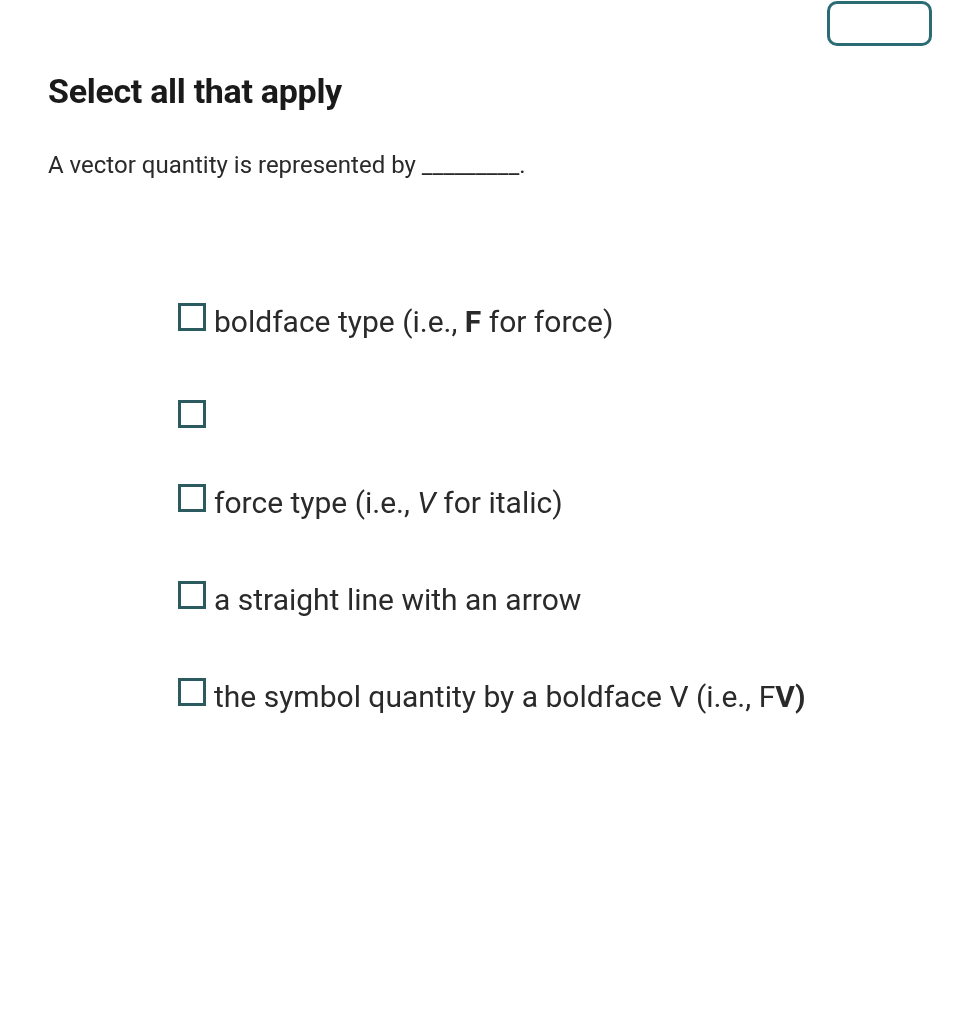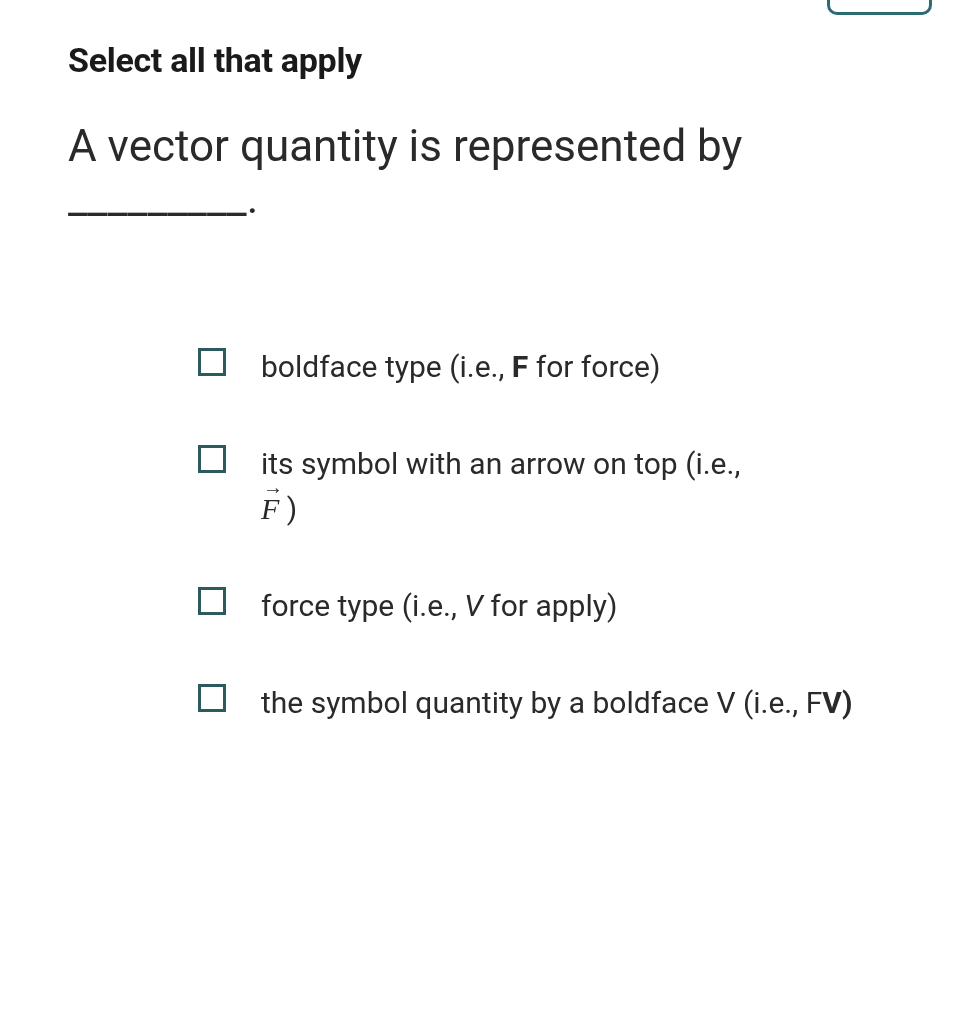--- a/index.html
+++ b/index.html
@@ -6,53 +6,54 @@
   html, body {
     margin: 0;
     padding: 0;
     width: 972px;
     height: 1030px;
     font-family: -apple-system, BlinkMacSystemFont, "Segoe UI", Roboto, Helvetica, Arial, sans-serif;
     background: #fff;
     color: #1a1a1a;
   }
   .page {
-    padding: 40px 40px 40px 68px;
+    padding: 40px 40px 40px 48px;
     position: relative;
+    margin-top: 31px;
   }
   .corner-box {
     position: absolute;
     top: -30px;
     right: 40px;
     width: 105px;
     height: 45px;
     border: 3px solid #2b6b73;
     border-radius: 10px;
     background: #fff;
   }
   .heading {
     font-size: 34px;
     font-weight: 700;
     margin: 0 0 40px 0;
     letter-spacing: -0.3px;
   }
   .prompt {
-    font-size: 44px;
+    font-size: 24px;
     font-weight: 400;
     margin: 0 0 120px 0;
     color: #2a2a2a;
   }
   .options {
     margin-left: 130px;
     max-width: 700px;
   }
   .option {
     display: flex;
     align-items: flex-start;
-    gap: 35px;
+    gap: 8px;
     margin-bottom: 52px;
   }
   .checkbox {
     flex: 0 0 auto;
     width: 28px;
     height: 28px;
     border: 3px solid #2b5b5f;
     background: #fff;
     margin-top: 4px;
     cursor: pointer;
@@ -93,36 +94,35 @@
 
     <div class="option">
       <div class="checkbox"></div>
       <div class="option-text">
         <span>boldface type (i.e., </span><strong>F</strong><span> for force)</span>
       </div>
     </div>
 
     <div class="option">
       <div class="checkbox"></div>
+    </div>
+
+    <div class="option">
+      <div class="checkbox"></div>
       <div class="option-text">
-        <span>its symbol with an arrow on top (i.e., </span><br>
-        <span class="vec">
-          <span class="arrow">→</span>
-          <span>F</span>
-        </span><span> )</span>
+        <span>force type (i.e., </span><em>V</em><span> for italic)</span>
       </div>
     </div>
 
     <div class="option">
       <div class="checkbox"></div>
       <div class="option-text">
-        <span>force type (i.e., </span><em>V</em><span> for apply)</span>
+        <span>a straight line with an arrow</span>
       </div>
     </div>
-
 
     <div class="option">
       <div class="checkbox"></div>
       <div class="option-text">
         <span>the symbol quantity by a boldface V (i.e., F</span><strong>V)</strong><span></span>
       </div>
     </div>
 
   </div>
 </div>

